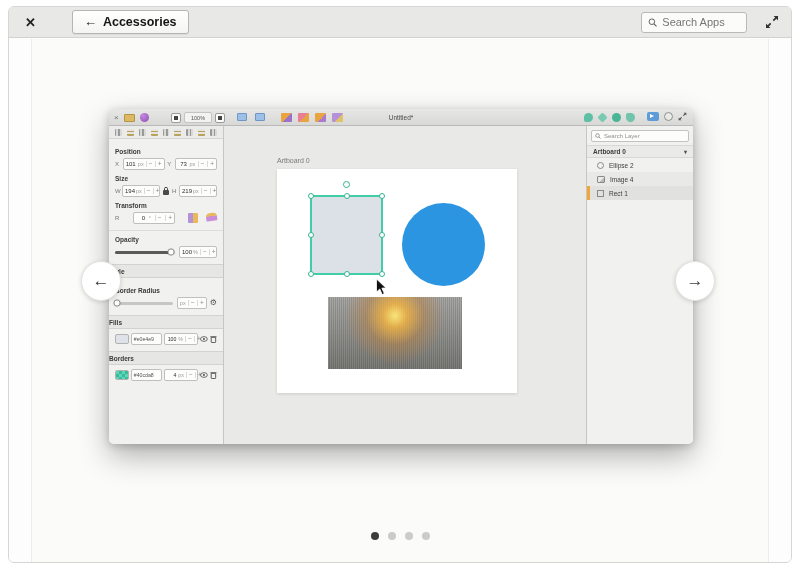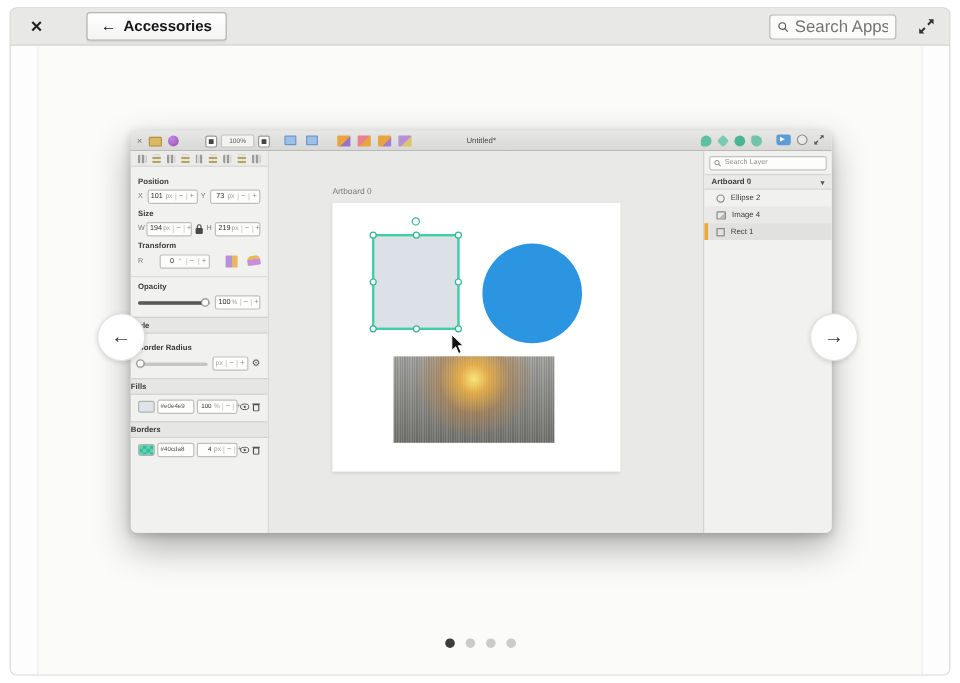--- a/index.html
+++ b/index.html
@@ -14,21 +14,21 @@
   .xbtn { background:none; border:none; font-size:13px; font-weight:bold; color:#222; cursor:pointer; line-height:1; padding:2px 4px; }
   .backbtn { display:inline-flex; align-items:center; gap:6px; margin-left:22px;
     background:linear-gradient(#ffffff,#f4f4f3); border:1px solid #b5b5b2; border-radius:3px;
     padding:3px 11px 4px; font-size:12.5px; font-weight:bold; color:#151515; cursor:pointer;
     box-shadow:0 1px 1px rgba(0,0,0,.06); font-family:"Liberation Sans",sans-serif; }
   .backbtn .arr { font-weight:bold; font-size:13px; }
   .spacer { flex:1; }
   .searchbox { display:flex; align-items:center; gap:5px; width:106px; height:21px;
     background:#fbfbfa; border:1px solid #b9b9b6; border-radius:3px; padding:0 6px; }
   .searchbox input { border:none; background:transparent; outline:none; width:100%;
-    font-size:14px; color:#555; font-family:"Liberation Sans",sans-serif; }
+    font-size:11px; color:#555; font-family:"Liberation Sans",sans-serif; }
   .expandbtn { background:none; border:none; cursor:pointer; margin-left:8px; display:flex; }
 
   
   .content { position:absolute; top:32px; left:0; right:0; bottom:0; background:#fdfdfd; }
   .stage { position:absolute; left:22px; right:22px; top:0; bottom:0; background:#fbfbfa;
     border-left:1px solid #ececea; border-right:1px solid #ececea; }
 
   .nav { position:absolute; width:40px; height:40px; border-radius:50%; background:#fff;
     border:1px solid #e2e2e0; box-shadow:0 1px 4px rgba(0,0,0,.15); cursor:pointer;
     display:flex; align-items:center; justify-content:center; font-size:17px; font-weight:bold; color:#3c3c3c; z-index:30; }

